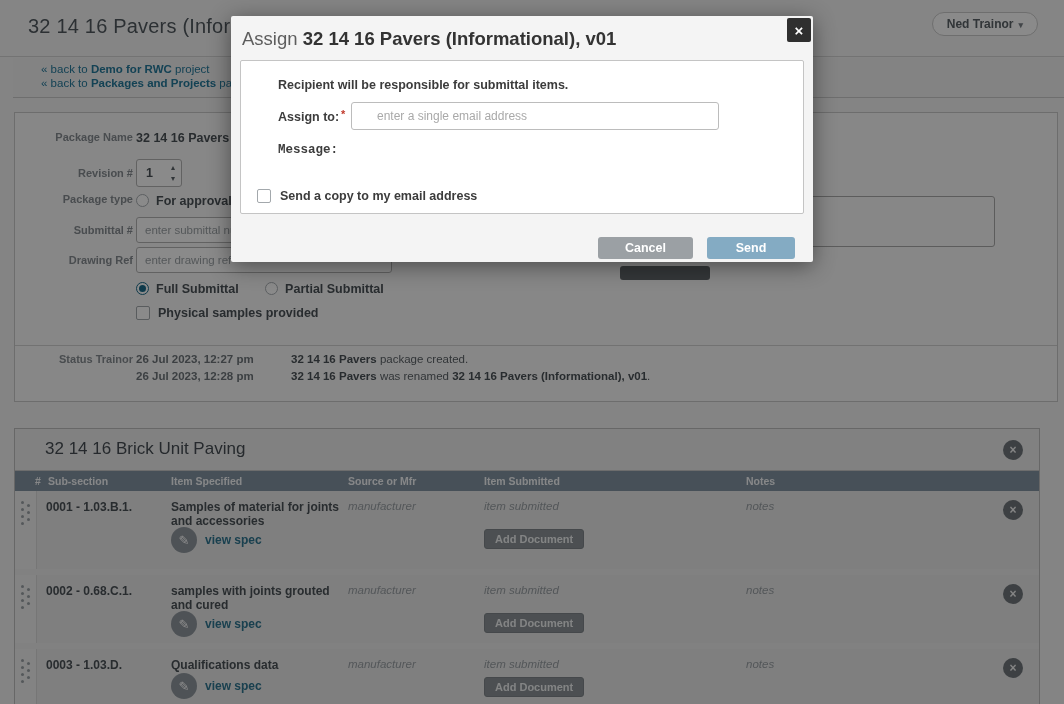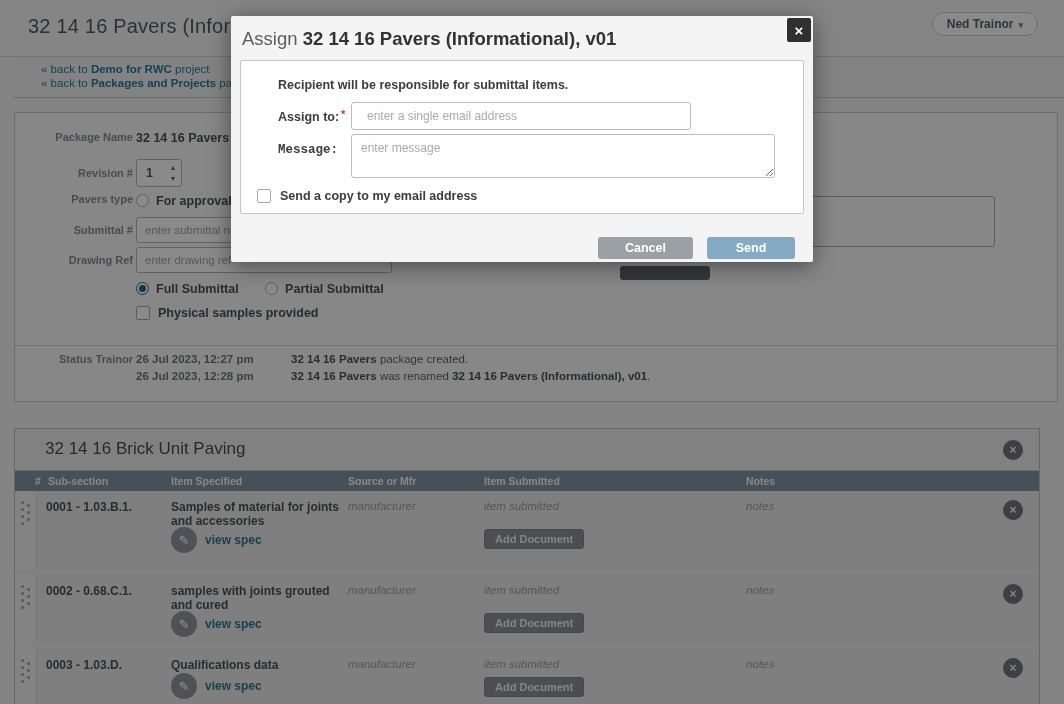--- a/index.html
+++ b/index.html
@@ -73,21 +73,21 @@
   
   .dim { position:absolute; inset:0; background:rgba(0,0,0,0.45); }
   .modal { position:absolute; left:231px; top:16px; width:582px; height:246px; background:#f4f4f4; border-radius:2px; box-shadow:0 4px 22px rgba(0,0,0,.45); }
   .modal-close { position:absolute; top:2px; right:2px; width:24px; height:24px; background:#2f2f2f; border-radius:2px; color:#fff; font-size:15px; font-weight:bold; display:flex; align-items:center; justify-content:center; cursor:pointer; }
   .modal-title { position:absolute; left:11px; top:12px; font-size:18.5px; color:#5d5d5d; }
   .modal-title b { color:#333; }
   .fieldset { position:absolute; left:9px; top:44px; width:564px; height:154px; background:#ffffff; border:1px solid #c4c4c4; border-radius:2px; }
   .m-note { position:absolute; left:37px; top:17px; font-size:12.5px; font-weight:bold; color:#3c3c3c; }
   .m-label { position:absolute; left:37px; font-size:12.5px; font-weight:bold; color:#3c3c3c; }
   .m-label .req { color:#c0392b; font-size:11px; vertical-align:3px; margin-left:2px; }
-  .m-input { position:absolute; left:110px; width:340px; height:28px; border:1px solid #bcbcbc; border-radius:3px; background:#fff; font-family:"Liberation Sans",sans-serif; font-size:12px; color:#444; padding:0 15px; }
+  .m-input { position:absolute; left:110px; width:368px; height:28px; border:1px solid #bcbcbc; border-radius:3px; background:#fff; font-family:"Liberation Sans",sans-serif; font-size:12px; color:#444; padding:0 25px; }
   .m-input::placeholder, .m-textarea::placeholder { color:#a9a9a9; opacity:1; font-style:normal; }
   .m-textarea { position:absolute; left:110px; top:73px; width:424px; height:44px; border:1px solid #bcbcbc; border-radius:3px; background:#fff; font-family:"Liberation Sans",sans-serif; font-size:12px; color:#444; padding:6px 9px; resize:both; }
   .m-check { position:absolute; left:16px; top:128px; display:flex; align-items:center; }
   .m-check .cbox { margin-right:9px; background:#fff; }
   .m-check .clabel { font-size:12.5px; font-weight:bold; color:#3c3c3c; }
   .mbtn { position:absolute; top:221px; height:22px; border:none; border-radius:3px; font-family:"Liberation Sans",sans-serif; font-size:12.5px; font-weight:bold; color:#fff; cursor:pointer; }
   .btn-cancel { left:367px; width:95px; background:#9ba0a4; }
   .btn-send { left:476px; width:88px; background:#84abc3; }
 </style>
 </head>
@@ -128,21 +128,21 @@
       <span class="fvalue">32 14 16 Pavers (Informational), v01</span>
     </div>
     <div class="frow" style="top:46px;">
       <span class="flabel" style="top:8px;">Revision #</span>
       <div class="stepper">
         <span class="num">1</span>
         <span class="arrows"><span>▴</span><br><span>▾</span></span>
       </div>
     </div>
     <div class="frow" style="top:80px;">
-      <span class="flabel">Pavers type</span>
+      <span class="flabel">Package type</span>
       <span style="position:absolute;left:121px;top:-2px;">
         <span class="radio"></span><span class="rlabel">For approval</span><span class="radio"></span>
       </span>
     </div>
     <div class="frow" style="top:104px;">
       <span class="flabel" style="top:7px;">Submittal #</span>
       <input class="tinput" placeholder="enter submittal number" style="">
     </div>
     <div class="frow" style="top:134px;">
       <span class="flabel" style="top:7px;">Drawing Ref</span>
@@ -241,21 +241,20 @@
     <div class="modal-title">
       <span>Assign </span><b>32 14 16 Pavers (Informational), v01</b>
     </div>
     <div class="fieldset">
       <div class="m-note">Recipient will be responsible for submittal items.</div>
       <div class="m-label" style="top:47px;">
         <span>Assign to:</span><span class="req">*</span>
       </div>
       <input class="m-input" style="top: 41px;" placeholder="enter a single email address">
       <div class="m-label" style="top:82px;font-family:Liberation Mono, monospace;">Message:</div>
-      <textarea class="m-textarea" placeholder="enter message" style=""></textarea>
       <div class="m-check">
         <span class="cbox"></span>
         <span class="clabel">Send a copy to my email address</span>
       </div>
     </div>
     <button class="mbtn btn-cancel">Cancel</button>
     <button class="mbtn btn-send">Send</button>
   </div>
 
 </div>

